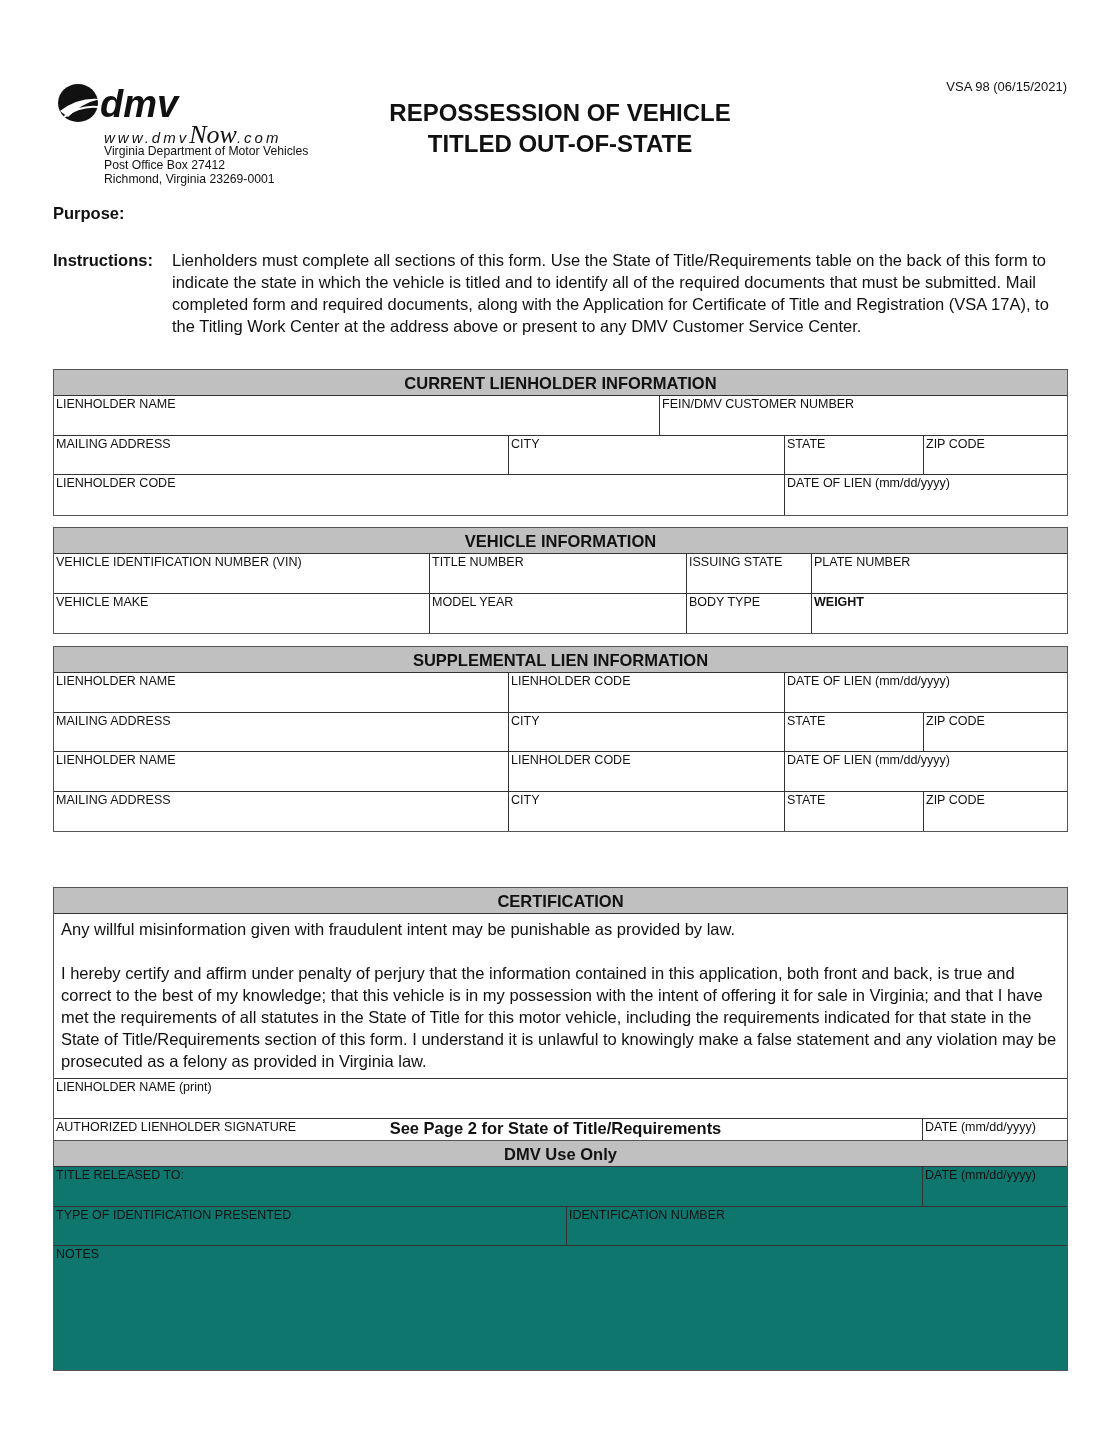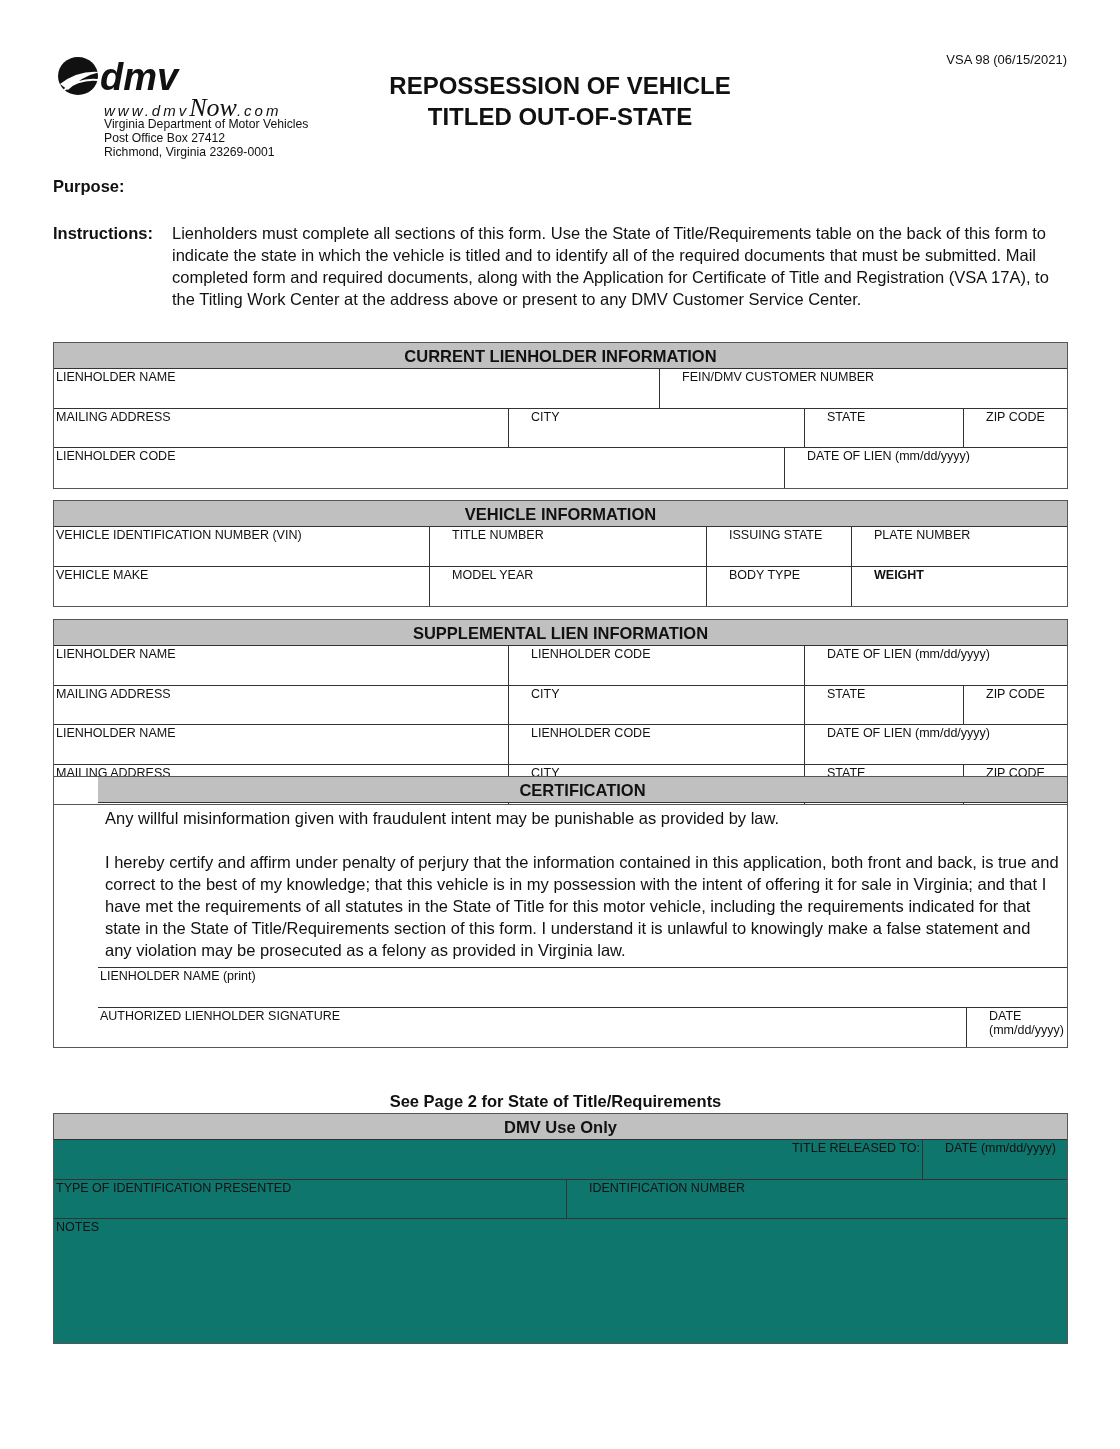--- a/index.html
+++ b/index.html
@@ -1,31 +1,31 @@
 <!DOCTYPE html>
 <html><head>
   <meta charset="utf-8">
   <style>
     * { box-sizing: border-box; margin: 0; padding: 0; }
     html, body { width: 1120px; height: 1449px; background: #ffffff; }
     body { position: relative; font-family: "Liberation Sans", sans-serif; color: #111; overflow: hidden; }
-    .abs { position: absolute; }
+    .abs { position: absolute; margin-top: 27px; }
     .form-code { right: 53px; top: 52px; font-size: 13px; }
     .title { left: 360px; width: 400px; top: 70px; text-align: center; font-weight: bold; font-size: 24px; line-height: 31px; }
     .logo { left: 56px; top: 52px; width: 300px; height: 110px; }
     .logo-mark { position: absolute; left: 0; top: 4px; }
     .logo-url { position: absolute; left: 48px; top: 41px; font-size: 15px; letter-spacing: 3px; font-style: italic; }
     .logo-url .now { font-size: 26px; font-style: italic; font-family: Liberation Serif, serif; letter-spacing: 0; }
     .logo-addr { position: absolute; left: 48px; top: 65px; font-size: 12.2px; line-height: 14px; }
     .para { left: 53px; width: 1015px; font-size: 16.5px; line-height: 22px; }
     .para .lbl { position: absolute; left: 0; top: 0; font-weight: bold; }
     .para .txt { margin-left: 119px; }
     .section { left: 53px; width: 1015px; border: 1.5px solid #555; }
     .sec-head { background: #c0c0c0; text-align: center; font-weight: bold; font-size: 16.5px; height: 26px; line-height: 26px; border-bottom: 1.5px solid #333; }
-    .row { display: flex; height: 39.5px; border-bottom: 1.5px solid #333; gap: 20px; }
+    .row { display: flex; height: 39.5px; border-bottom: 1.5px solid #333; }
     .row:last-child { border-bottom: none; }
     .cell { border-right: 1.5px solid #333; font-size: 12.5px; padding: 1px 2px; position: relative; }
     .cell:last-child { border-right: none; }
     .cert-text { font-size: 16.5px; line-height: 22px; padding: 4px 7px 6px 7px; border-bottom: 1.5px solid #333; }
     .gray { background: #0f766e; }
     .see-page { left: 48px; width: 1015px; top: 1092px; text-align: center; font-weight: bold; font-size: 16.5px; }
   </style>
 </head>
 <body>
 
@@ -111,42 +111,42 @@
     <div class="cell" style="flex:1;"><span>DATE OF LIEN (mm/dd/yyyy)</span></div>
   </div>
   <div class="row">
     <div class="cell" style="width:455px;"><span>MAILING ADDRESS</span></div>
     <div class="cell" style="width:276px;"><span>CITY</span></div>
     <div class="cell" style="width:139px;"><span>STATE</span></div>
     <div class="cell" style="flex:1;"><span>ZIP CODE</span></div>
   </div>
 </div>
 
-<div class="abs section" style="top:776px;padding-left:44px;">
+<div class="abs section" style="top:860px;">
   <div class="sec-head">CERTIFICATION</div>
   <div class="cert-text">
     <div>Any willful misinformation given with fraudulent intent may be punishable as provided by law.</div>
     <div style="height:22px;"></div>
     <div>I hereby certify and affirm under penalty of perjury that the information contained in this application, both front and back, is true and correct to the best of my knowledge; that this vehicle is in my possession with the intent of offering it for sale in Virginia; and that I have met the requirements of all statutes in the State of Title for this motor vehicle, including the requirements indicated for that state in the State of Title/Requirements section of this form. I understand it is unlawful to knowingly make a false statement and any violation may be prosecuted as a felony as provided in Virginia law.</div>
   </div>
   <div class="row">
     <div class="cell" style="flex:1;"><span>LIENHOLDER NAME (print)</span></div>
   </div>
   <div class="row">
     <div class="cell" style="width:869px;"><span>AUTHORIZED LIENHOLDER SIGNATURE</span></div>
     <div class="cell" style="flex:1;"><span>DATE (mm/dd/yyyy)</span></div>
   </div>
 </div>
 
 <div class="abs see-page">See Page 2 for State of Title/Requirements</div>
 
 <div class="abs section gray" style="top:1113px;">
   <div class="sec-head">DMV Use Only</div>
   <div class="row">
-    <div class="cell" style="width:869px;text-align:right;"><span>TITLE RELEASED TO:</span></div>
+    <div class="cell" style="width:869px;"><span>TITLE RELEASED TO:</span></div>
     <div class="cell" style="flex:1;"><span>DATE (mm/dd/yyyy)</span></div>
   </div>
   <div class="row">
     <div class="cell" style="width:513px;"><span>TYPE OF IDENTIFICATION PRESENTED</span></div>
     <div class="cell" style="flex:1;"><span>IDENTIFICATION NUMBER</span></div>
   </div>
   <div class="row" style="height:124px;">
     <div class="cell" style="flex:1;"><span>NOTES</span></div>
   </div>
 </div>

